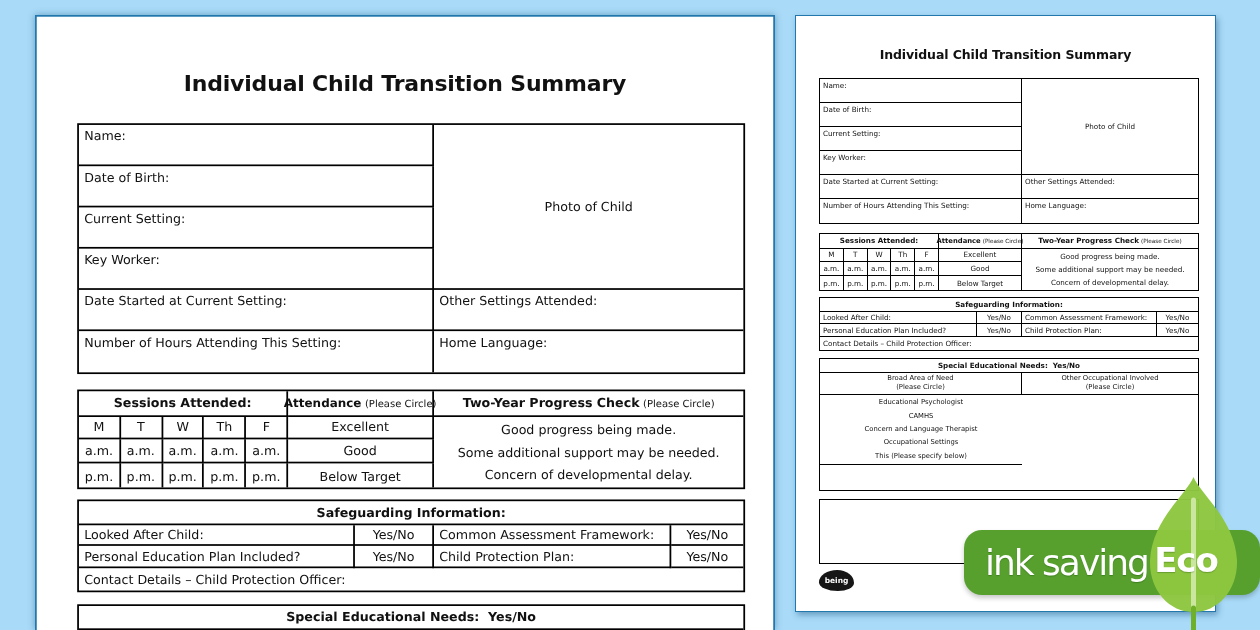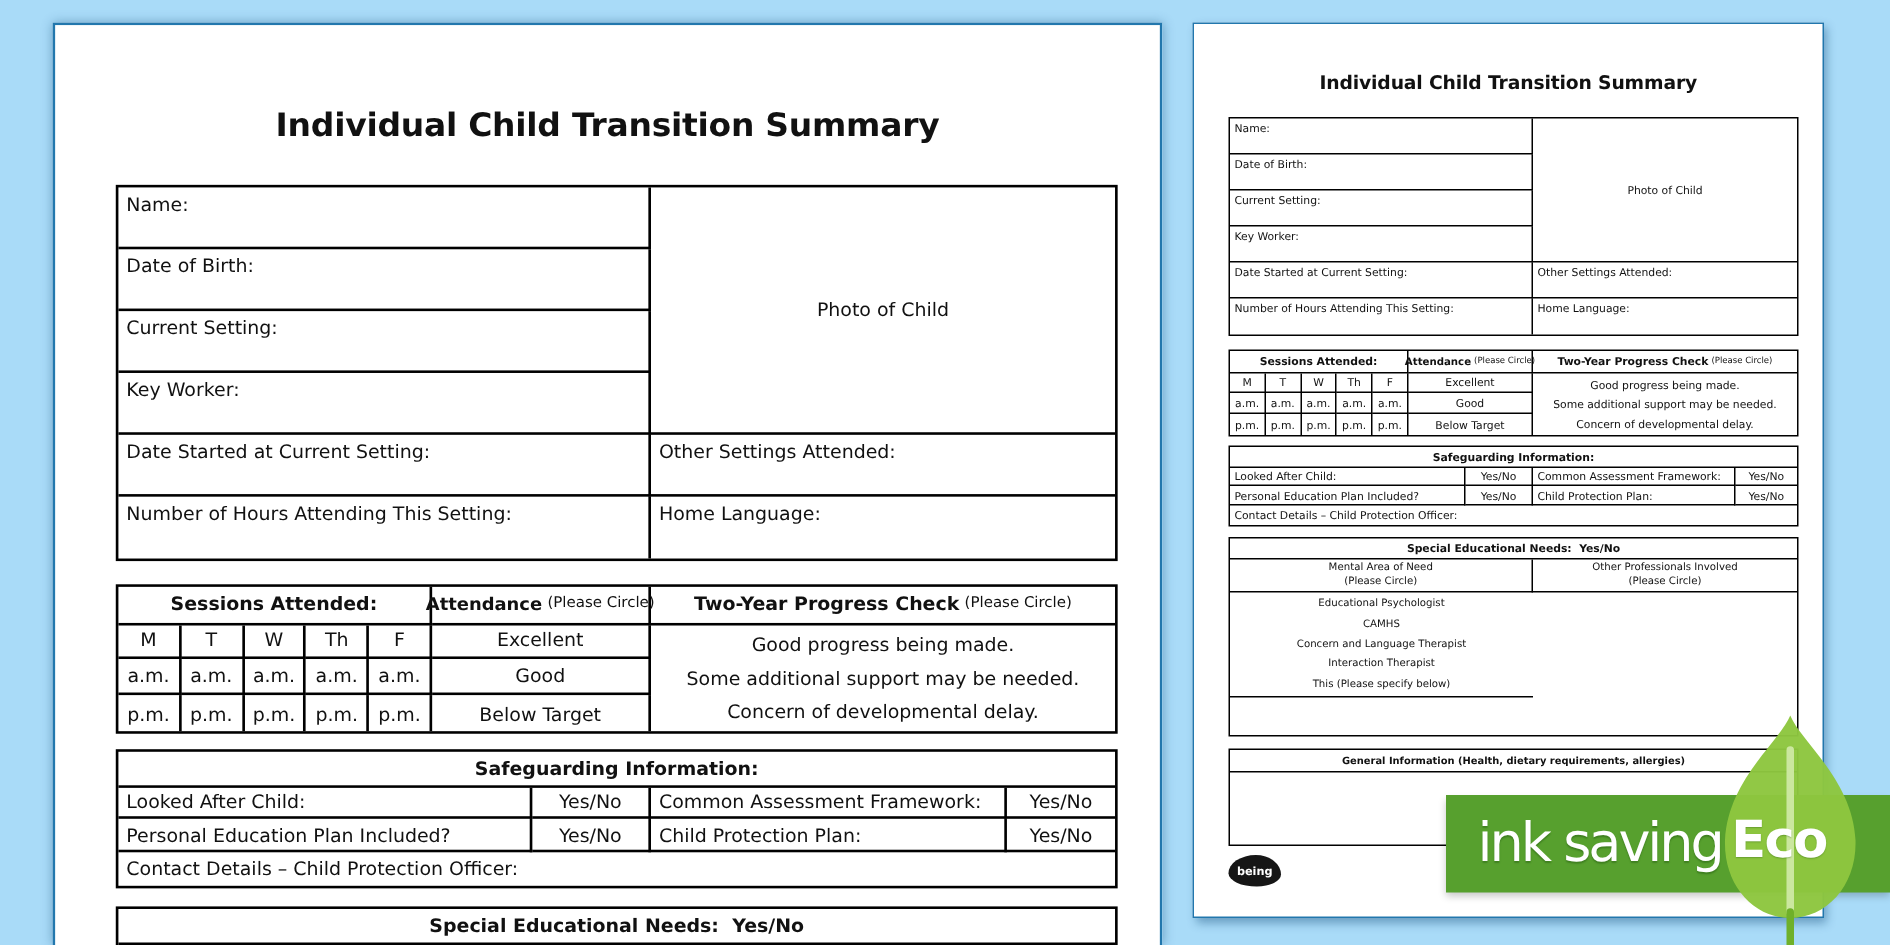--- a/index.html
+++ b/index.html
@@ -58,21 +58,21 @@
     background:#161616;color:#fff;display:flex;align-items:center;justify-content:center;
     font-size:7.5px;font-weight:bold;
     border-radius:52% 48% 46% 54% / 58% 62% 38% 42%;
   }
 
   
   .badge-bar{
     position:absolute;left:964px;top:530px;width:296px;height:65px;
     background:var(--banner-green,#57a02e);z-index:5;
     box-shadow:0 3px 5px rgba(0,0,0,.22);
-    display:flex;align-items:center;
+    display:flex;align-items:center;border-radius:18px;
   }
   .badge-bar span{
     color:#fff;font-size:36px;letter-spacing:-2px;padding-left:21px;
     text-shadow:0 1px 1px rgba(20,70,10,.35);
   }
   .leaf-svg{position:absolute;left:1147px;top:474px;width:93px;height:160px;z-index:6;}
   .eco{
     position:absolute;left:1138px;top:540px;width:96px;text-align:center;z-index:7;
     color:#fff;font-size:34px;font-weight:bold;letter-spacing:-1px;
     text-shadow:0 1px 1px rgba(20,70,10,.3);
@@ -151,38 +151,37 @@
 
       <div class="cell lab" style="grid-area:4/1/5/5">Contact Details – Child Protection Officer:</div>
     </div>
 
     <div class="tbl sen">
       <div class="cell ctr bb" style="grid-area:1/1/2/3">
         <span class="hdr">Special Educational Needs:</span>
         <span class="hdr" style="margin-left:5px">Yes/No</span>
       </div>
       <div class="cell ctr two-line br bb">
-        <span>Mental Area of Need</span>
+        <span>Broad Area of Need</span>
         <span>(Please Circle)</span>
       </div>
       <div class="cell ctr two-line bb">
-        <span>Other Professionals Involved</span>
+        <span>Other Occupational Involved</span>
         <span>(Please Circle)</span>
       </div>
       <div class="cell list bb">
         <div>Educational Psychologist</div>
         <div>CAMHS</div>
         <div>Concern and Language Therapist</div>
-        <div>Interaction Therapist</div>
+        <div>Occupational Settings</div>
         <div>This (Please specify below)</div>
       </div>
     </div>
 
     <div class="tbl gi">
-      <div class="cell ctr hdr bb" style="font-size:6.6px">General Information (Health, dietary requirements, allergies)</div>
       <div class="cell"></div>
     </div>
 
     <div class="logo">being</div>
   </div>
 </div>
 
 <div class="page-left">
   <div class="doc-scale" id="left-doc">
       <div class="paper">

